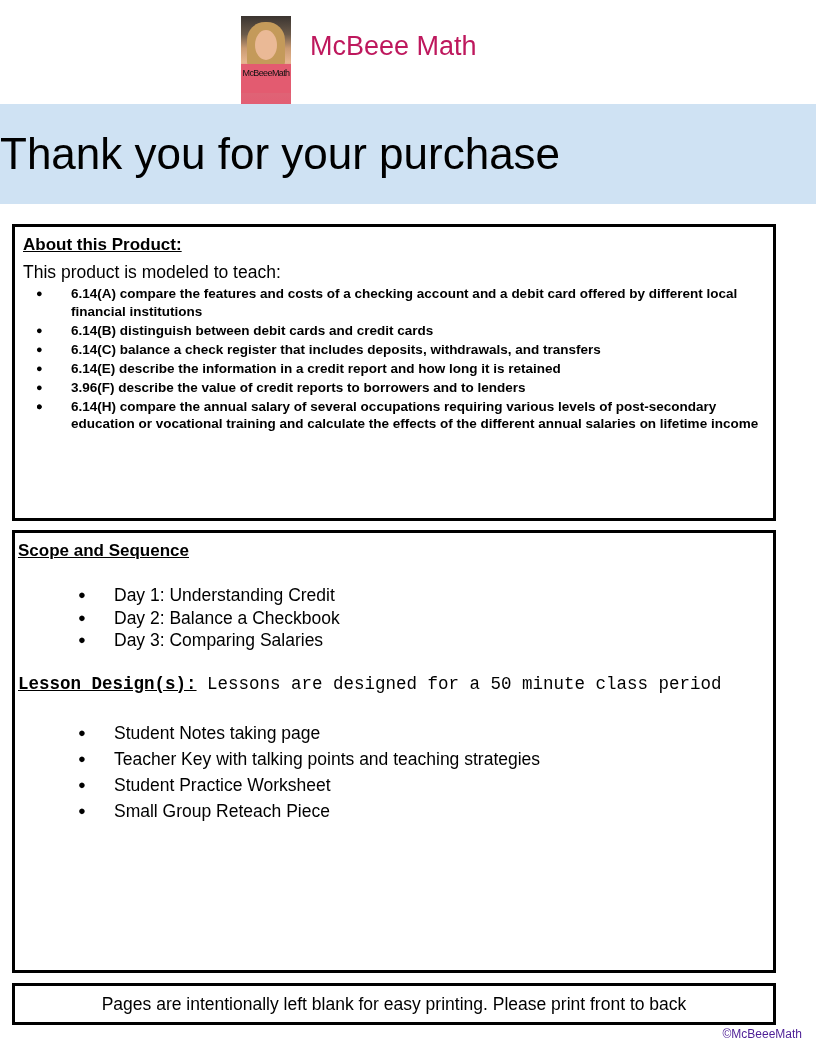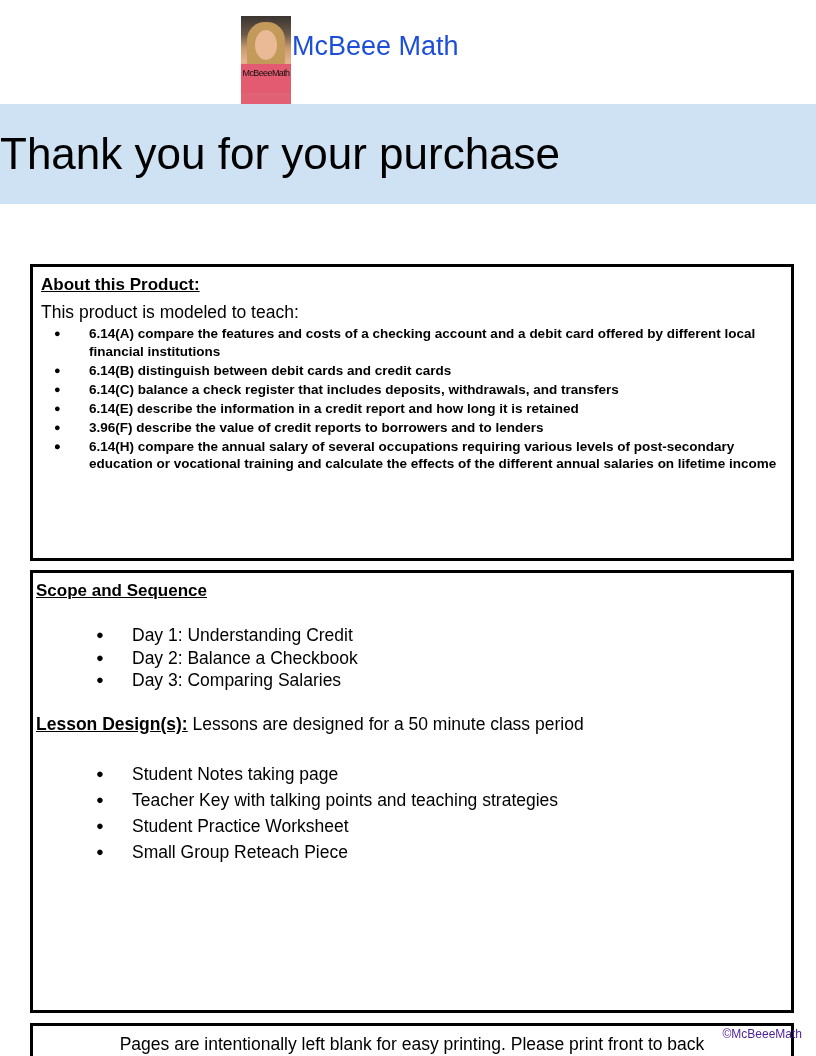--- a/index.html
+++ b/index.html
@@ -9,47 +9,47 @@
     .header { position: absolute; left: 241px; top: 7px; height: 78px; display: flex; align-items: center; }
     .avatar { width: 50px; height: 92px; position: relative; overflow: hidden;
       background: linear-gradient(180deg, #3a3430 0%, #6b5a4a 20%, #c99a72 35%, #e6b58f 50%, #d96a78 65%, #e45d73 100%); margin-top: 32px; }
     .avatar .hair { position: absolute; left: 6px; top: 6px; width: 38px; height: 50px; border-radius: 18px 18px 10px 10px;
       background: #c49a5a; }
     .avatar .face { position: absolute; left: 14px; top: 14px; width: 22px; height: 30px; border-radius: 50%;
       background: #eab996; }
     .avatar .shirt { position: absolute; left: 0; top: 48px; width: 50px; height: 29px; background: #e35b70; }
     .avatar .label { position: absolute; left: -2px; top: 52px; width: 54px; font-size: 9px; letter-spacing: -0.6px;
       color: #111; text-align: center; font-family: "Liberation Sans", sans-serif; }
-    .brand { margin-left: 1px; font-size: 27px; color: #1d4ed8; }
+    .brand { margin-left: 19px; font-size: 27px; color: #be185d; }
 
     .banner { position: absolute; left: 0; top: 104px; width: 816px; height: 100px; background: #cfe2f3;
       display: flex; align-items: center; }
     .banner h1 { font-weight: normal; font-size: 44px; color: #000; }
 
-    .box { position: absolute; left: 30px; width: 764px; border: 3px solid #000; background: #fff; margin-top: 40px; }
+    .box { position: absolute; left: 12px; width: 764px; border: 3px solid #000; background: #fff; }
     .box-about { top: 224px; height: 297px; padding: 8px 8px 0 8px; }
     .box-scope { top: 530px; height: 443px; padding: 8px 8px 0 3px; }
     .box-print { top: 983px; height: 42px; display: flex; align-items: center; justify-content: center; }
 
     .heading { font-weight: bold; text-decoration: underline; font-size: 17px; }
     .intro { font-size: 17.5px; margin-top: 7px; }
 
     ul.teks { list-style: none; margin-top: 2px; }
     ul.teks li { position: relative; padding-left: 48px; font-weight: bold; font-size: 13.5px; line-height: 17.5px; margin-bottom: 1.5px; }
     ul.teks li .bullet { position: absolute; left: 13px; top: 0; font-size: 11px; }
 
     ul.days, ul.designs { list-style: none; }
     ul.days { margin-top: 23px; }
     ul.days li, ul.designs li { position: relative; padding-left: 96px; font-size: 17.5px; }
     ul.days li { line-height: 22.5px; }
     ul.designs { margin-top: 26px; }
     ul.designs li { line-height: 26px; }
     ul.days li .bullet, ul.designs li .bullet { position: absolute; left: 60px; top: 0; font-size: 13px; }
 
-    .lesson { margin-top: 22px; font-size: 17.5px; }
+    .lesson { margin-top: 22px; font-size: 17.5px; font-family: Liberation Mono, monospace; }
     .lesson .heading { font-size: 17.5px; }
 
     .print-note { font-size: 17.5px; }
     .copyright { position: absolute; right: 14px; top: 1027px; font-size: 12px; color: #4c1d95; }
   </style>
 </head>
 <body>
 
 <div class="header">
   <div class="avatar">

